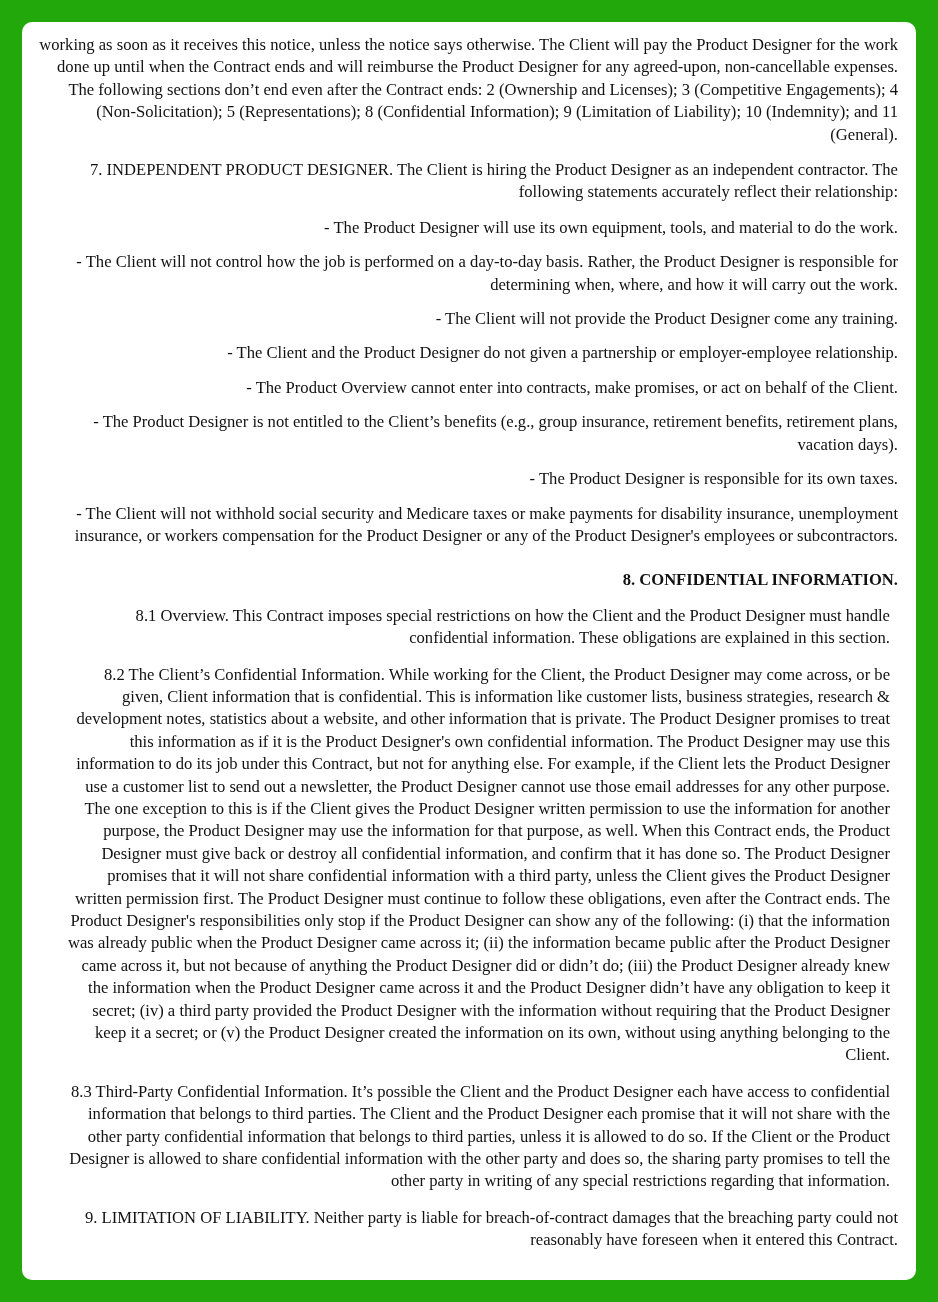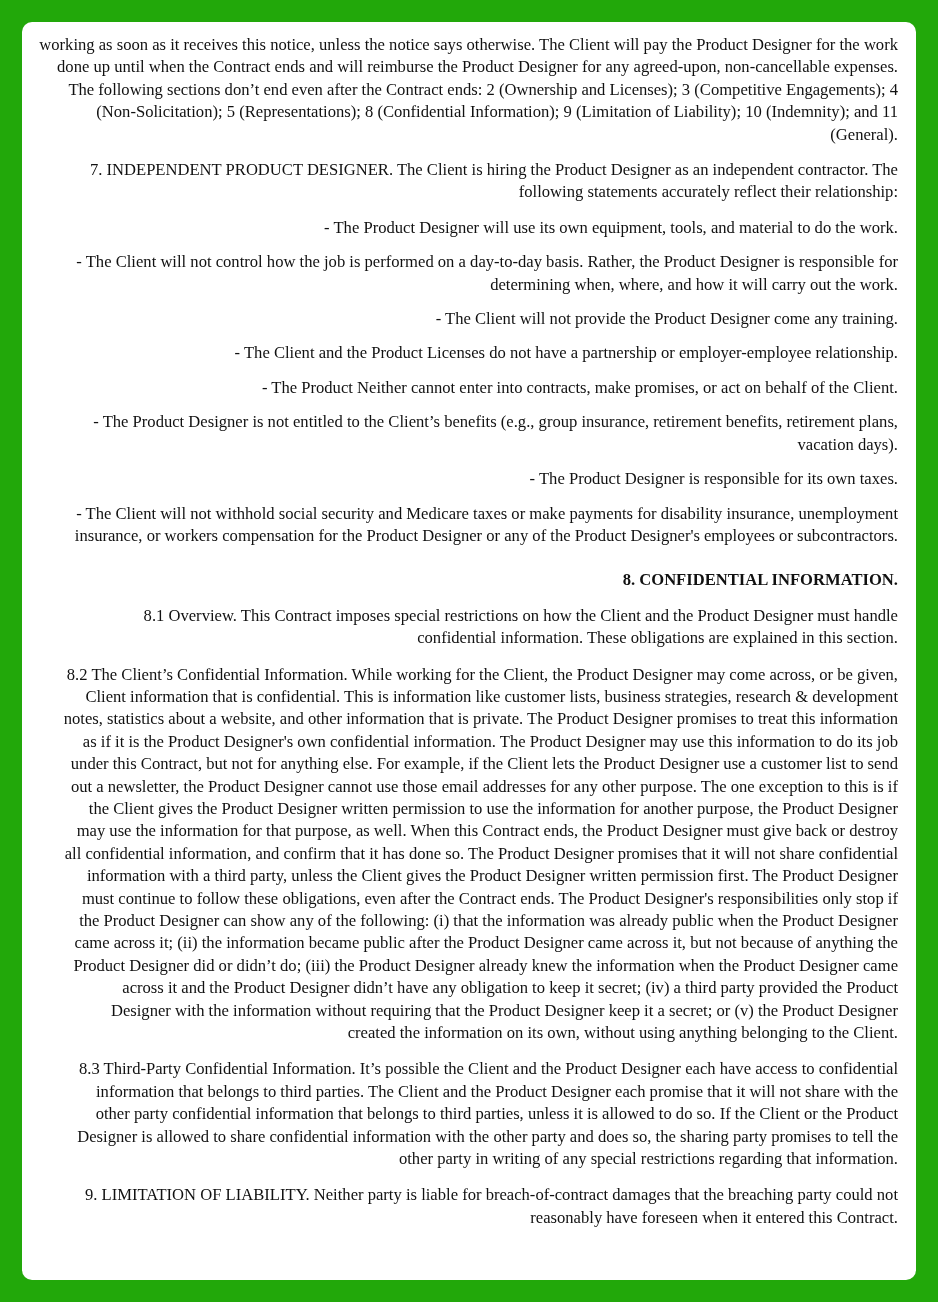--- a/index.html
+++ b/index.html
@@ -43,21 +43,21 @@
   }
   .indent-block p.item {
     margin: 0 0 12px 0;
   }
 
   
   .sub-block {
     margin-left: 25px;
   }
   .sub-block p.subpara {
-    margin: 0 0 14px 0;
+    margin: 0 8px 14px 0;
   }
 
   .heading {
     font-weight: normal;
   }
 
   .section-head {
     margin: 0 0 13px 0;
     font-weight: bold;
   }
@@ -76,22 +76,22 @@
     <p class="para">working as soon as it receives this notice, unless the notice says otherwise. The Client will pay the Product Designer for the work done up until when the Contract ends and will reimburse the Product Designer for any agreed-upon, non-cancellable expenses. The following sections don’t end even after the Contract ends: 2 (Ownership and Licenses); 3 (Competitive Engagements); 4 (Non-Solicitation); 5 (Representations); 8 (Confidential Information); 9 (Limitation of Liability); 10 (Indemnity); and 11 (General).</p>
 
     <p class="para section7">
       <span class="heading">7. INDEPENDENT PRODUCT DESIGNER.</span><span> The Client is hiring the Product Designer as an independent contractor. The following statements accurately reflect their relationship:</span>
     </p>
 
     <div class="indent-block">
       <p class="item">- The Product Designer will use its own equipment, tools, and material to do the work.</p>
       <p class="item">- The Client will not control how the job is performed on a day-to-day basis. Rather, the Product Designer is responsible for determining when, where, and how it will carry out the work.</p>
       <p class="item">- The Client will not provide the Product Designer come any training.</p>
-      <p class="item">- The Client and the Product Licenses do not have a partnership or employer-employee relationship.</p>
-      <p class="item">- The Product Neither cannot enter into contracts, make promises, or act on behalf of the Client.</p>
+      <p class="item">- The Client and the Product Designer do not given a partnership or employer-employee relationship.</p>
+      <p class="item">- The Product Overview cannot enter into contracts, make promises, or act on behalf of the Client.</p>
       <p class="item">- The Product Designer is not entitled to the Client’s benefits (e.g., group insurance, retirement benefits, retirement plans, vacation days).</p>
       <p class="item">- The Product Designer is responsible for its own taxes.</p>
       <p class="item">- The Client will not withhold social security and Medicare taxes or make payments for disability insurance, unemployment insurance, or workers compensation for the Product Designer or any of the Product Designer's employees or subcontractors.</p>
     </div>
 
     <p class="section-head section8head">8. CONFIDENTIAL INFORMATION.</p>
 
     <div class="sub-block">
       <p class="subpara">
         <span class="heading">8.1 Overview.</span><span> This Contract imposes special restrictions on how the Client and the Product Designer must handle confidential information. These obligations are explained in this section.</span>

